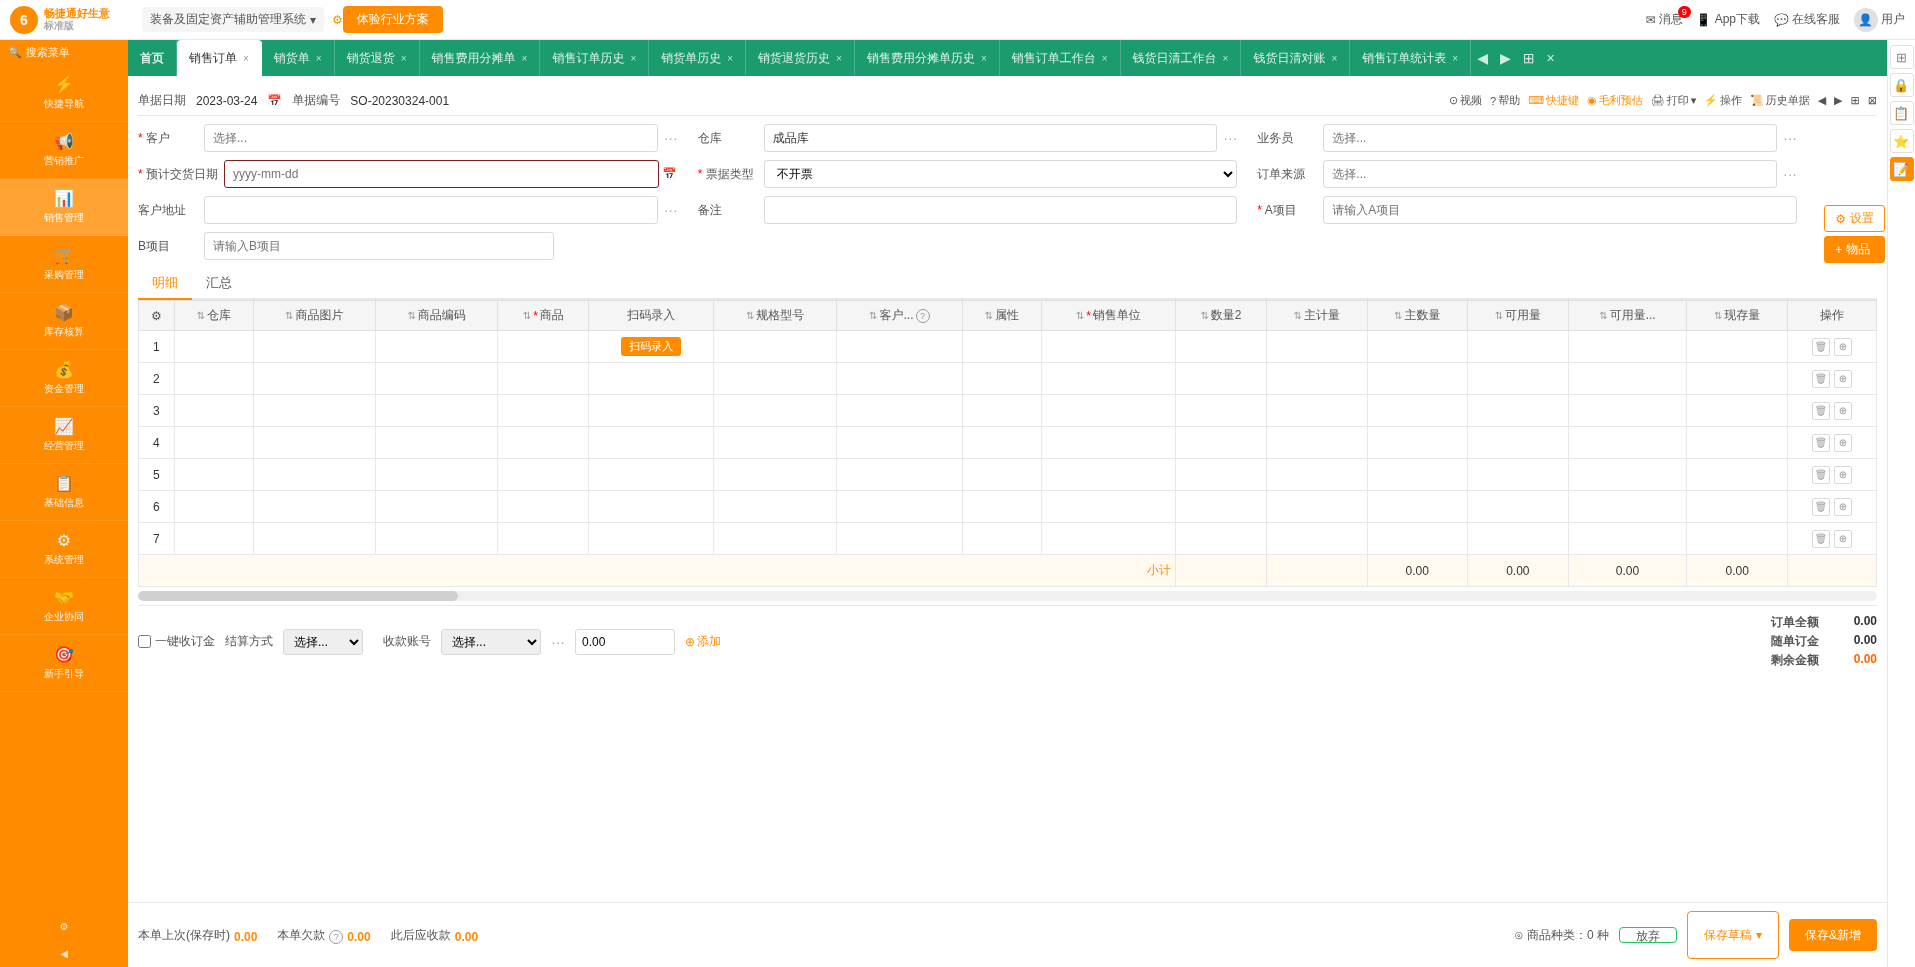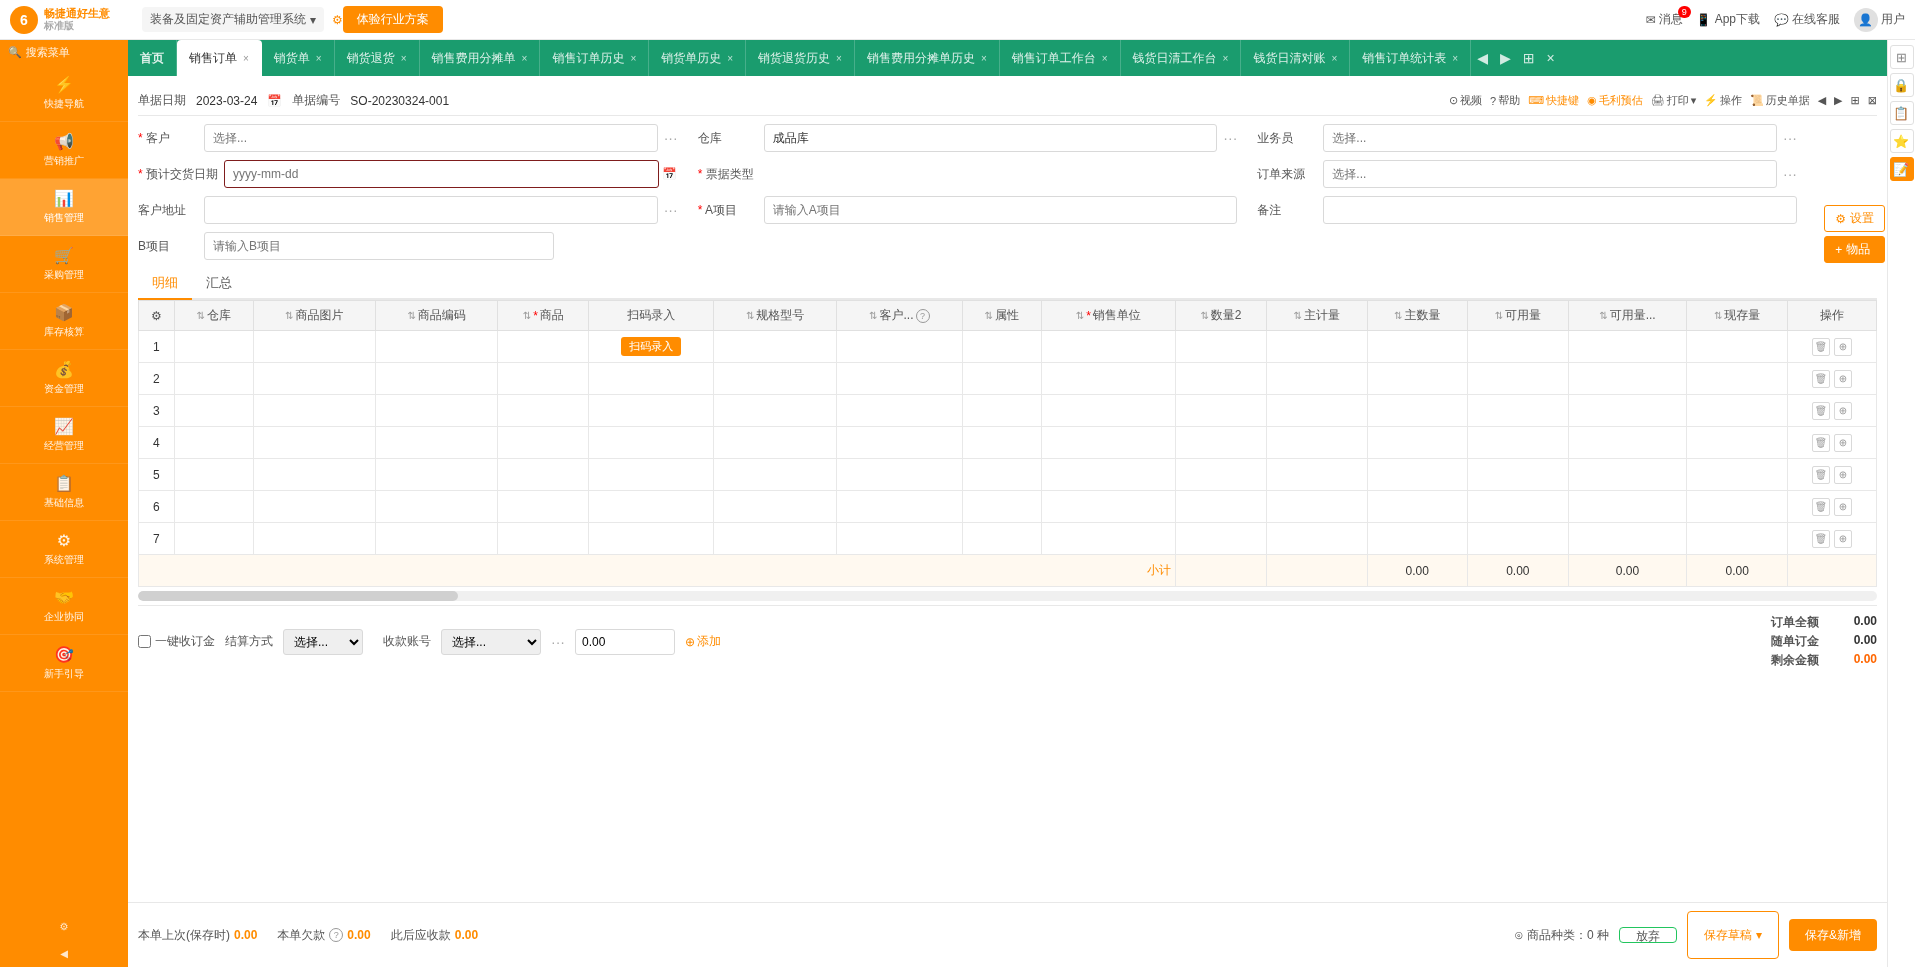--- a/index.html
+++ b/index.html
@@ -80,21 +80,21 @@
     .action-icon { width: 18px; height: 18px; border: 1px solid #d9d9d9; border-radius: 2px; display: flex; align-items: center; justify-content: center; cursor: pointer; color: #999; font-size: 10px; }
 
     
     .bottom-section { display: flex; align-items: center; gap: 10px; padding: 8px 0; border-top: 1px solid #e8e8e8; margin-top: 4px; }
     .checkbox-label { display: flex; align-items: center; gap: 4px; font-size: 12px; color: #555; cursor: pointer; }
     .bottom-input { height: 26px; border: 1px solid #d9d9d9; border-radius: 3px; padding: 0 6px; font-size: 12px; width: 100px; }
     .add-btn { color: #ff8c00; cursor: pointer; font-size: 12px; display: flex; align-items: center; gap: 2px; }
 
     
     .page-footer { display: flex; align-items: center; gap: 20px; padding: 8px 10px; background: #fff; border-top: 1px solid #e8e8e8; font-size: 12px; color: #555; flex-shrink: 0; }
-    .footer-stat { display: flex; align-items: center; gap: 4px; }
+    .footer-stat { display: flex; align-items: flex-end; gap: 4px; }
     .footer-right { margin-left: auto; display: flex; align-items: center; gap: 10px; }
     .summary-row { display: flex; gap: 8px; font-weight: bold; }
     .summary-val { color: #333; min-width: 50px; text-align: right; }
     .discard-btn { height: 16px; padding: 0 16px; border: 1px solid #22c55e; background: #fff; border-radius: 4px; cursor: pointer; font-size: 12px; color: #555; }
     .save-draft-btn { height: 48px; padding: 0 16px; border: 1px solid #ff8c00; background: #fff; border-radius: 4px; cursor: pointer; font-size: 12px; color: #ff8c00; display: flex; align-items: center; gap: 4px; }
     .save-new-btn { height: 32px; padding: 0 16px; background: #ff8c00; border: none; border-radius: 4px; cursor: pointer; font-size: 12px; color: #fff; }
 
     
     .scroll-area { height: 10px; background: #f0f0f0; border-radius: 5px; margin: 4px 0; overflow: hidden; }
     .scroll-thumb { height: 10px; width: 320px; background: #d0d0d0; border-radius: 5px; }
@@ -310,41 +310,44 @@
         <div style="display:grid;grid-template-columns:1fr 1fr 1fr;gap:8px 20px;margin-bottom:8px;padding-right:80px;">
           <div class="form-row">
             <span class="form-label required">预计交货日期</span>
             <div class="date-input">
               <input type="text" placeholder="yyyy-mm-dd" style="">
               <span>📅</span>
             </div>
           </div>
           <div class="form-row">
             <span class="form-label required">票据类型</span>
+            <select class="form-select">
+              <option>不开票</option>
+            </select>
           </div>
           <div class="form-row">
             <span class="form-label">订单来源</span>
             <input class="form-input" type="text" placeholder="选择..." style="">
             <span class="form-dots">···</span>
           </div>
         </div>
 
         <div style="display:grid;grid-template-columns:1fr 1fr 1fr;gap:8px 20px;margin-bottom:8px;padding-right:80px;">
           <div class="form-row">
             <span class="form-label">客户地址</span>
             <input class="form-input" type="text" style="">
             <span class="form-dots">···</span>
           </div>
           <div class="form-row">
+            <span class="form-label">备注</span>
+            <input class="form-input" type="text" style="flex: 2 1 0%;">
+          </div>
+          <div class="form-row">
             <span class="form-label required">A项目</span>
             <input class="form-input" type="text" placeholder="请输入A项目" style="">
-          </div>
-          <div class="form-row">
-            <span class="form-label">备注</span>
-            <input class="form-input" type="text" style="flex: 2 1 0%;">
           </div>
         </div>
 
         <div style="display:grid;grid-template-columns:1fr;gap:8px;margin-bottom:8px;padding-right:80px;">
           <div class="form-row">
             <span class="form-label">B项目</span>
             <input class="form-input" type="text" style="max-width: 350px;" placeholder="请输入B项目">
           </div>
         </div>
 

